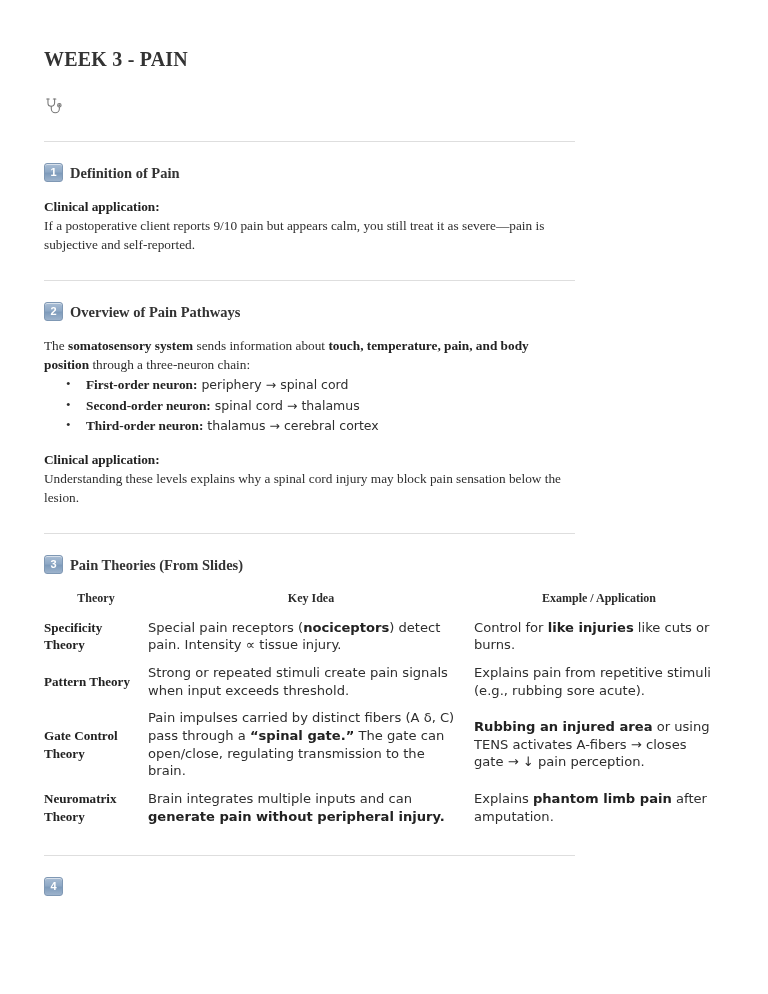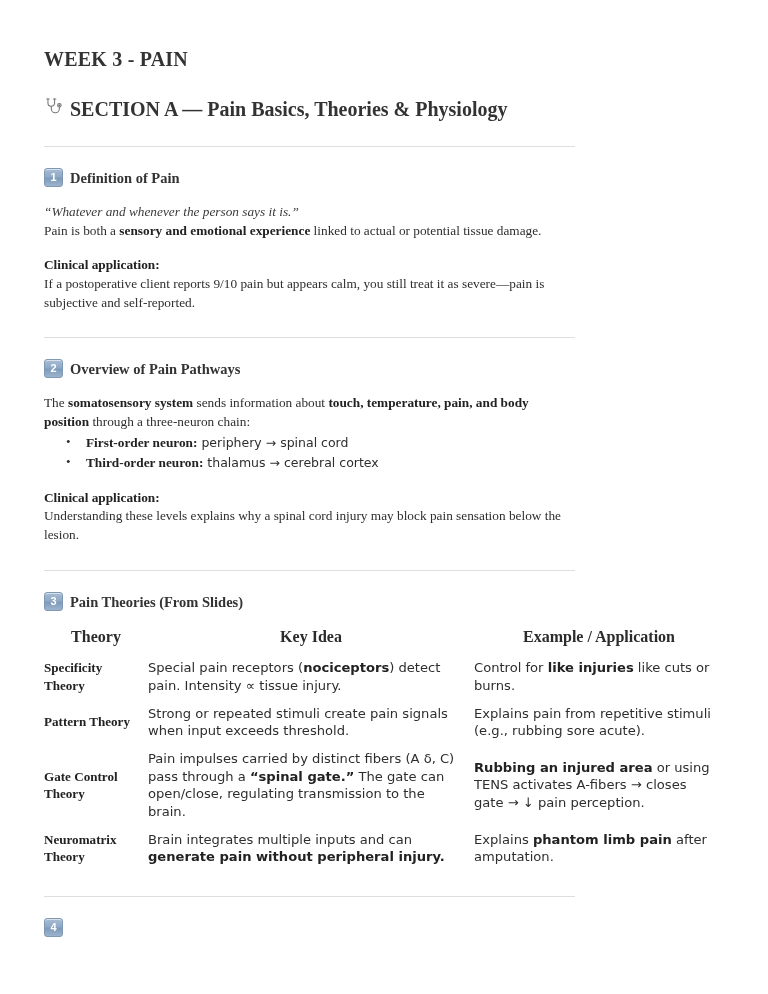--- a/index.html
+++ b/index.html
@@ -121,21 +121,21 @@
   }
 
   
   table.theories {
     border-collapse: collapse;
     width: 100%;
     margin: 16px 0 0 0;
     table-layout: fixed;
   }
   table.theories th {
-    font-size: 16px;
+    font-size: 12px;
     font-weight: bold;
     color: #2b2b2b;
     text-align: center;
     padding: 0 8px 8px 8px;
     vertical-align: bottom;
   }
   table.theories td {
     font-size: 13.1px;
     line-height: 1.35;
     color: #2e2e2e;
@@ -165,51 +165,47 @@
     <span class="steth-icon">
       <svg width="19" height="19" viewBox="0 0 24 24" fill="none" stroke="#787878" stroke-width="1.35" stroke-linecap="round" stroke-linejoin="round">
         <path d="M5 2.5v5a4.2 4.2 0 0 0 8.4 0v-5"></path>
         <path d="M3.4 2.5h3.2"></path>
         <path d="M11.8 2.5h3.2"></path>
         <path d="M9.2 11.7v3.1a5.1 5.1 0 0 0 10.2 0v-2.1"></path>
         <circle cx="19.4" cy="10.4" r="2.2"></circle>
         <circle cx="19.4" cy="10.4" r="0.7" fill="#787878"></circle>
       </svg>
     </span>
-    <span>SECTION A — Pain Basics, Theories &amp; Physiology</span>
   </h2>
 
   <hr class="divider">
 
   <h3 class="h3">
     <span class="keycap">1</span>
     <span>Definition of Pain</span>
   </h3>
 
-  <p class="body">
-    <span class="quote-line">“Whatever and whenever the person says it is.”</span>
-    <span>Pain is both a </span><b>sensory and emotional experience</b><span> linked to actual or potential tissue damage.</span>
-  </p>
 
   <p class="body">
     <b style="display:block">Clinical application:</b>
     <span>If a postoperative client reports 9/10 pain but appears calm, you still treat it as severe—pain is subjective and self-reported.</span>
   </p>
 
   <hr class="divider">
 
   <h3 class="h3">
     <span class="keycap">2</span>
     <span>Overview of Pain Pathways</span>
   </h3>
 
   <p class="body"><span>The </span><b>somatosensory system</b><span> sends information about </span><b>touch, temperature, pain, and body position</b><span> through a three-neuron chain:</span></p>
 
   <ul class="bullets">
     <li><b>First-order neuron:</b><span class="arrow"> periphery → spinal cord</span></li>
+    <li><b>Second-order neuron:</b><span class="arrow"> spinal cord → thalamus</span></li>
     <li><b>Third-order neuron:</b><span class="arrow"> thalamus → cerebral cortex</span></li>
   </ul>
 
   <p class="body">
     <b style="display:block">Clinical application:</b>
     <span>Understanding these levels explains why a spinal cord injury may block pain sensation below the lesion.</span>
   </p>
 
   <hr class="divider">
 

